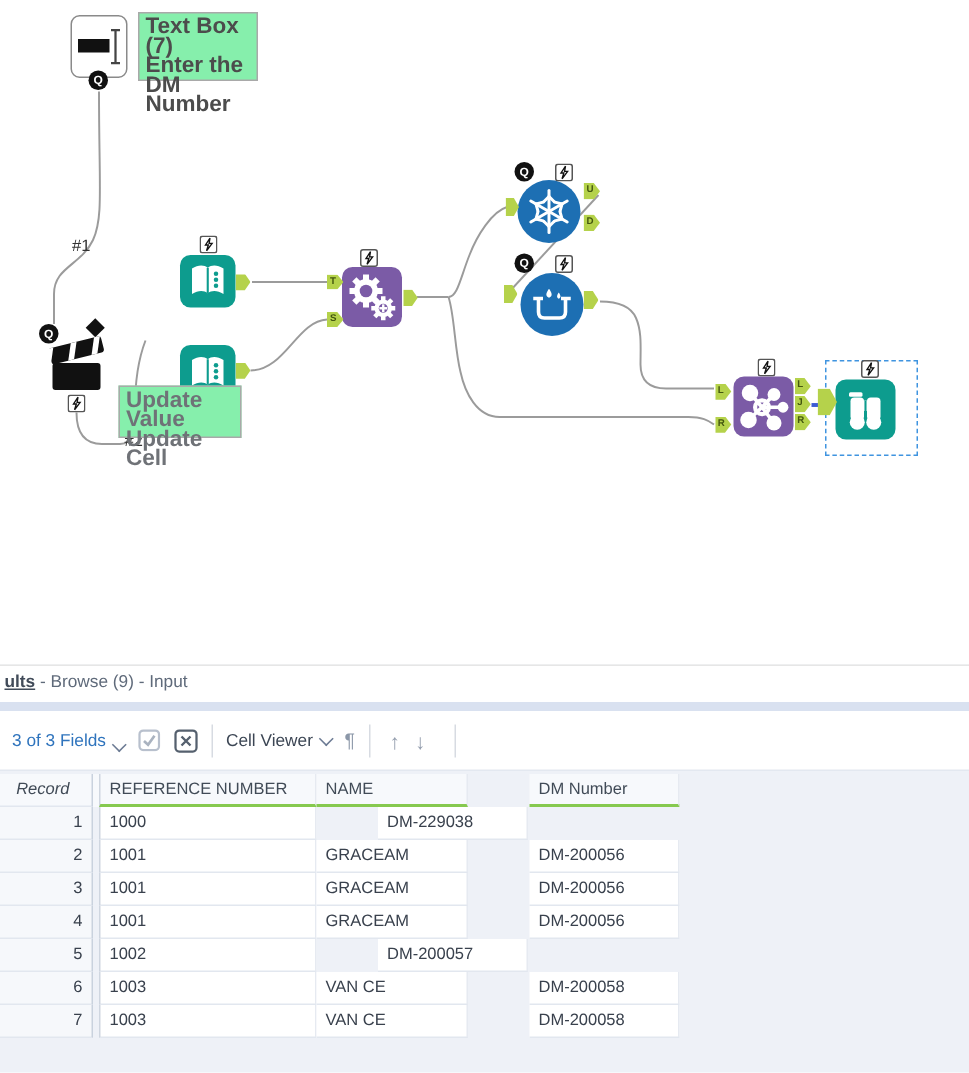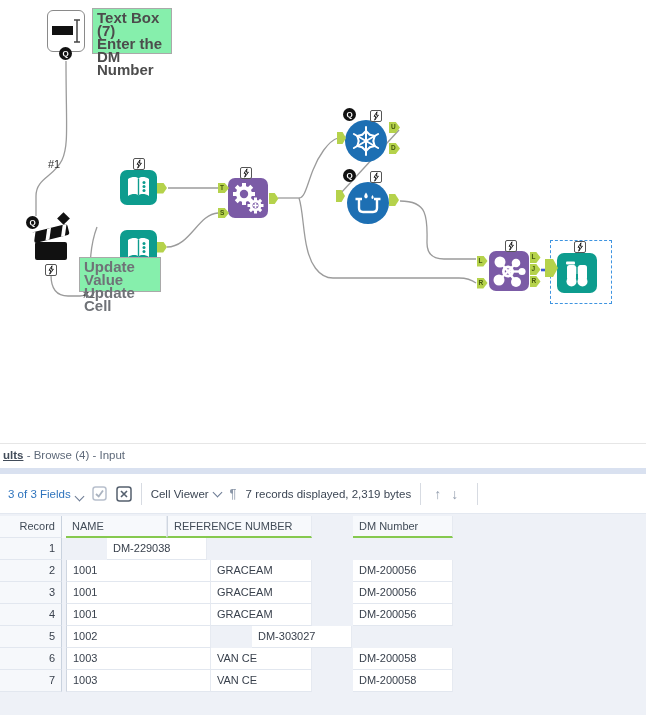--- a/index.html
+++ b/index.html
@@ -51,21 +51,21 @@
   .trow{display:flex;height:22px;}
   .cell{box-sizing:border-box;font-size:11px;color:#39414d;line-height:21px;
         background:#fff;border-bottom:1px solid #e2e7ef;border-right:1px solid #e6eaf1;
         overflow:hidden;white-space:nowrap;}
   .c-rec{width:62px;background:#f6f8fb;text-align:right;padding-right:6px;border-right:1px solid #c9d2de;}
   .c-gap{width:4px;background:#eef1f7;border:none;}
   .c-ref{width:145px;padding-left:6px;border-left:1px solid #cfd6e0;}
   .c-name{width:101px;padding-left:6px;}
   .c-dm{width:100px;padding-left:6px;margin-left:41px;}
   .hrow .cell{background:#f7f9fc;color:#414b57;}
-  .hrow .c-rec{text-align:right;padding-left:2px;}
+  .hrow .c-rec{text-align:center;padding-left:2px;font-style:italic;}
   .hrow .c-ref,.hrow .c-name,.hrow .c-dm{border-bottom:2px solid #86c94f;}
 </style>
 </head>
 <body>
 
 <div id="canvas">
 
 
   <svg id="wires" width="646" height="443">
     <g fill="none" stroke="#9b9b9b" stroke-width="1.3">
@@ -313,21 +313,21 @@
     <svg width="12" height="12">
         <rect x="0.5" y="0.5" width="11" height="11" rx="1.5" fill="#fff" stroke="#555"></rect>
     <path d="M7,1.8 L4,6.3 L5.9,6.3 L4.7,10.2 L8.4,5.2 L6.4,5.2 Z" fill="#fff" stroke="#111" stroke-width="0.9"></path>
       </svg>
   </div>
   <div class="flag" style="left:545px;top:259px;width:13px;height:18px;"></div>
 </div>
 
 <div id="results">
   <div id="results-caption">
-    <b>ults</b><span> - Browse (4) - Input</span>
+    <b>ults</b><span> - Browse (9) - Input</span>
   </div>
   <div id="results-band"></div>
 
   <div id="results-toolbar">
     <span class="tb-link">
       <span>3 of 3 Fields</span>
         <i class="chev"></i>
     </span>
     <span class="tb-ico">
       <svg width="15" height="15">
@@ -340,40 +340,40 @@
           <rect x="1" y="1" width="14" height="14" rx="2.5" fill="#fff" stroke="#55606e" stroke-width="1.5"></rect>
       <path d="M5,5 L11,11 M11,5 L5,11" stroke="#55606e" stroke-width="1.6"></path>
         </svg>
     </span>
     <span class="tb-div"></span>
     <span style="display:flex;align-items:center;gap:5px;">
       <span>Cell Viewer</span>
         <i class="chev"></i>
     </span>
     <span class="pilcrow">¶</span>
-    <span>7 records displayed, 2,319 bytes</span>
     <span class="tb-div"></span>
     <span class="arrows">
       <span>↑</span><span>↓</span>
     </span>
     <span class="tb-div"></span>
   </div>
 
   <div id="grid">
     <div class="trow hrow">
       <div class="cell c-rec">Record</div>
       <div class="cell c-gap"></div>
+      <div class="cell c-ref">REFERENCE NUMBER</div>
       <div class="cell c-name">NAME</div>
-      <div class="cell c-ref">REFERENCE NUMBER</div>
       <div class="cell c-dm">DM Number</div>
     </div>
     <div>
   <div class="trow">
     <div class="cell c-rec">1</div>
     <div class="cell c-gap"></div>
+    <div class="cell c-ref">1000</div>
     <div class="cell c-dm">DM-229038</div>
   </div>
 
   <div class="trow">
     <div class="cell c-rec">2</div>
     <div class="cell c-gap"></div>
     <div class="cell c-ref">1001</div>
     <div class="cell c-name">GRACEAM</div>
     <div class="cell c-dm">DM-200056</div>
   </div>
@@ -391,21 +391,21 @@
     <div class="cell c-gap"></div>
     <div class="cell c-ref">1001</div>
     <div class="cell c-name">GRACEAM</div>
     <div class="cell c-dm">DM-200056</div>
   </div>
 
   <div class="trow">
     <div class="cell c-rec">5</div>
     <div class="cell c-gap"></div>
     <div class="cell c-ref">1002</div>
-    <div class="cell c-dm">DM-303027</div>
+    <div class="cell c-dm">DM-200057</div>
   </div>
 
   <div class="trow">
     <div class="cell c-rec">6</div>
     <div class="cell c-gap"></div>
     <div class="cell c-ref">1003</div>
     <div class="cell c-name">VAN CE</div>
     <div class="cell c-dm">DM-200058</div>
   </div>
 

